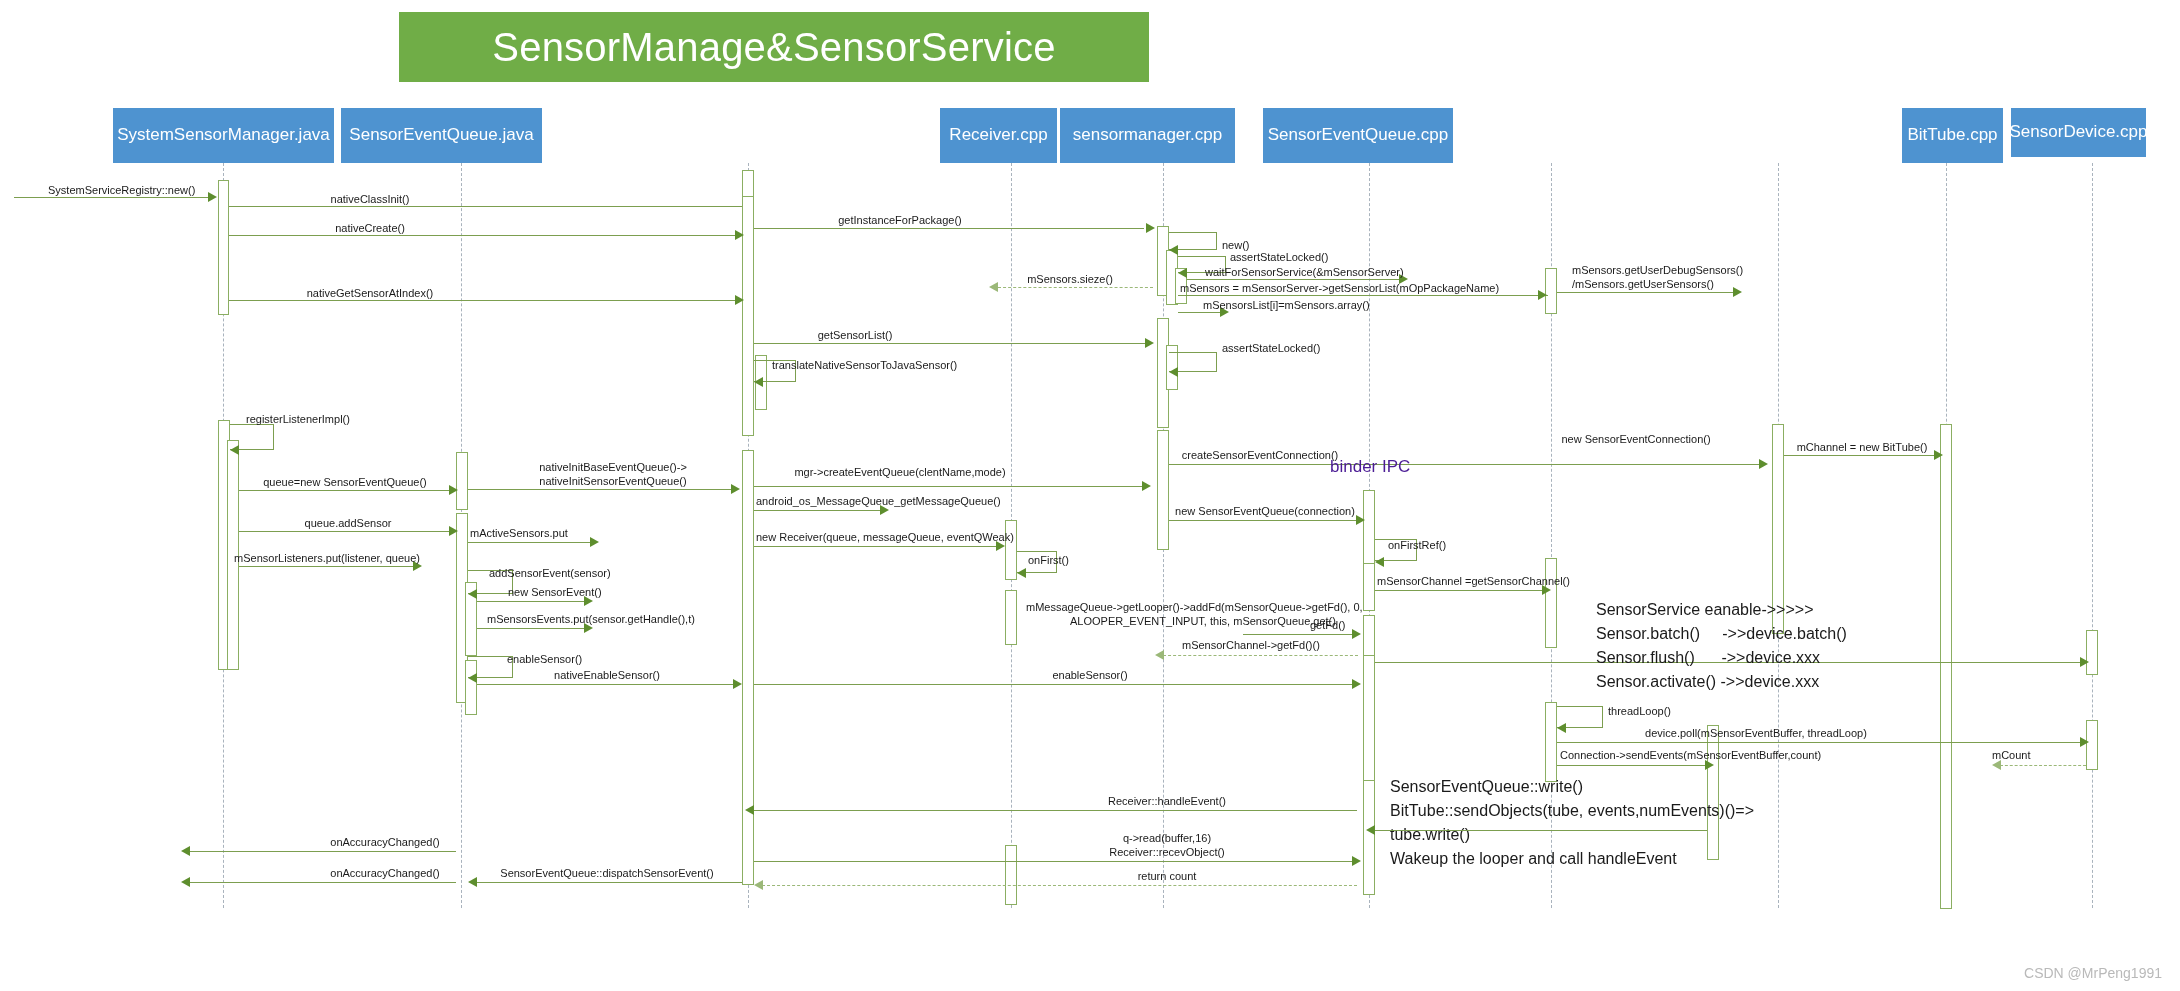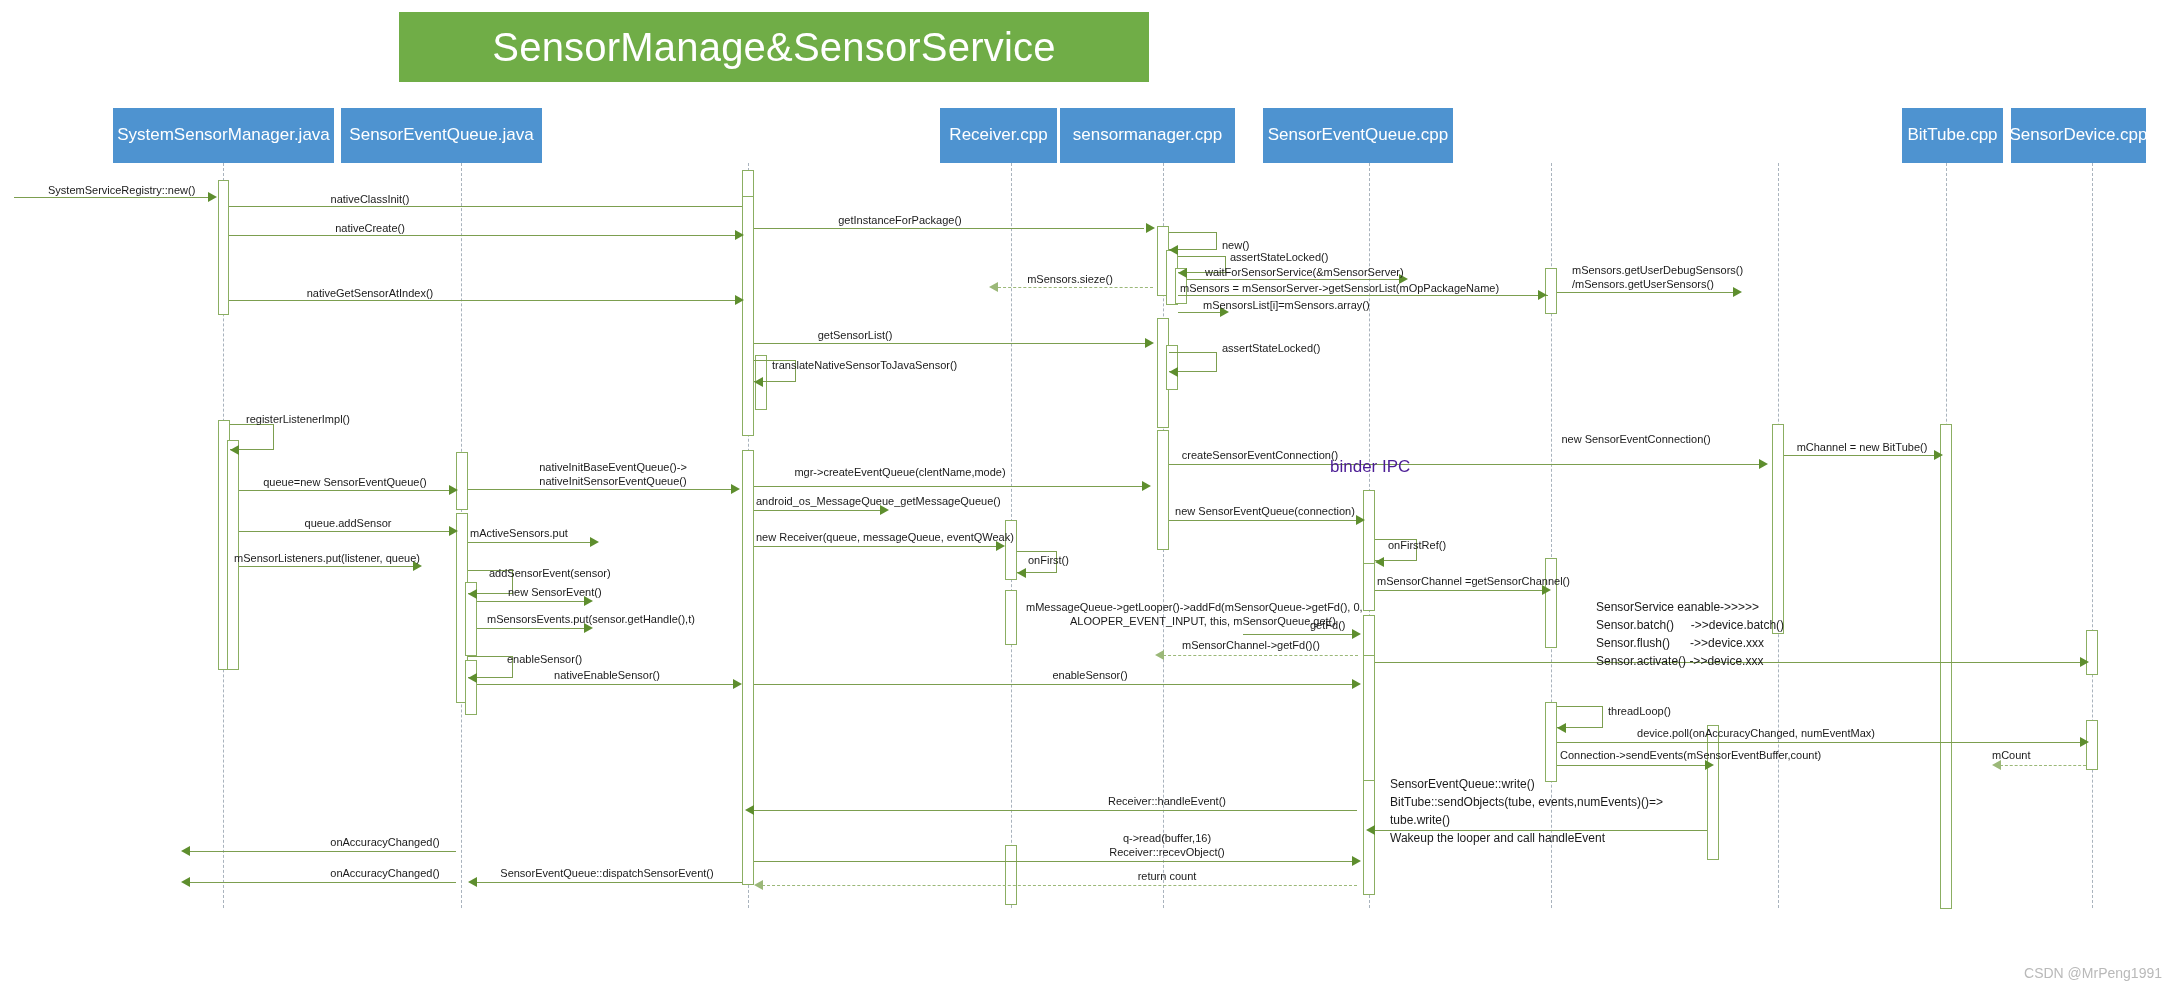--- a/index.html
+++ b/index.html
@@ -42,21 +42,21 @@
   }
 
   
   .selfcall{position:absolute;border:1px solid #7C9E4F;border-left:none;box-sizing:border-box;}
 
   .label{
     position:absolute;font-size:11px;color:#1a1a1a;white-space:nowrap;
     line-height:1.35;
   }
   .label.c{transform:translateX(-50%);}
-  .note{position:absolute;font-size:12px;color:#1a1a1a;line-height:1.5;white-space:pre;}
+  .note{position:absolute;font-size:16px;color:#1a1a1a;line-height:1.5;white-space:pre;}
   .binder{position:absolute;font-size:17px;color:#4c1d95;white-space:nowrap;}
 
   .watermark{
     position:absolute;right:18px;bottom:10px;color:#b9b9b9;font-size:14px;
   }
 </style>
 </head>
 <body>
 
 <div id="canvas">
@@ -80,21 +80,21 @@
   <div class="actor" style="left:1263px;top:108px;width:190px;height:55px;">SensorEventQueue.cpp</div>
   <div class="lifeline" style="left:1369px;top:163px;height:745px;"></div>
 
   <div class="lifeline" style="left:1551px;top:163px;height:745px;"></div>
 
   <div class="lifeline" style="left:1778px;top:163px;height:745px;"></div>
 
   <div class="actor" style="left:1902px;top:108px;width:101px;height:55px;">BitTube.cpp</div>
   <div class="lifeline" style="left:1946px;top:163px;height:745px;"></div>
 
-  <div class="actor" style="left:2011px;top:108px;width:135px;height:55px;">SensorDevice.cpp</div>
+  <div class="actor" style="left:2011px;top:108px;width:135px;height:49px;">SensorDevice.cpp</div>
   <div class="lifeline" style="left:2092px;top:163px;height:745px;"></div>
 
   <div class="act" style="left:218px;top:180px;width:11px;height:135px;"></div>
   <div class="act" style="left:742px;top:170px;width:12px;height:70px;"></div>
   <div class="act" style="left:742px;top:196px;width:12px;height:240px;"></div>
   <div class="act" style="left:755px;top:355px;width:12px;height:55px;"></div>
   <div class="act" style="left:1157px;top:226px;width:12px;height:70px;"></div>
   <div class="act" style="left:1166px;top:250px;width:12px;height:55px;"></div>
   <div class="act" style="left:1175px;top:268px;width:12px;height:36px;"></div>
   <div class="act" style="left:1157px;top:318px;width:12px;height:110px;"></div>
@@ -302,21 +302,21 @@
 Sensor.batch()     -&gt;&gt;device.batch()
 Sensor.flush()      -&gt;&gt;device.xxx
 Sensor.activate() -&gt;&gt;device.xxx</div>
 
   <div class="selfcall" style="left:1557px;top:706px;width:46px;height:22px;"></div>
   <div class="arrow l" style="left:1557px;top:723px;"></div>
   <div class="label" style="left:1608px;top:704px;">threadLoop()</div>
 
   <div class="msg" style="left:1557px;top:742px;width:526px;"></div>
   <div class="arrow r" style="left:2080px;top:737px;"></div>
-  <div class="label c" style="left:1756px;top:726px;">device.poll(onAccuracyChanged, numEventMax)</div>
+  <div class="label c" style="left:1756px;top:726px;">device.poll(mSensorEventBuffer, threadLoop)</div>
 
   <div class="msg dashed" style="left:2000px;top:765px;width:86px;"></div>
   <div class="arrow open-l" style="left:1992px;top:760px;"></div>
   <div class="label" style="left:1992px;top:748px;">mCount</div>
 
   <div class="msg" style="left:1557px;top:765px;width:151px;"></div>
   <div class="arrow r" style="left:1705px;top:760px;"></div>
   <div class="label" style="left:1560px;top:748px;">Connection-&gt;sendEvents(mSensorEventBuffer,count)</div>
 
   <div class="note" style="left:1390px;top:775px;">SensorEventQueue::write()

